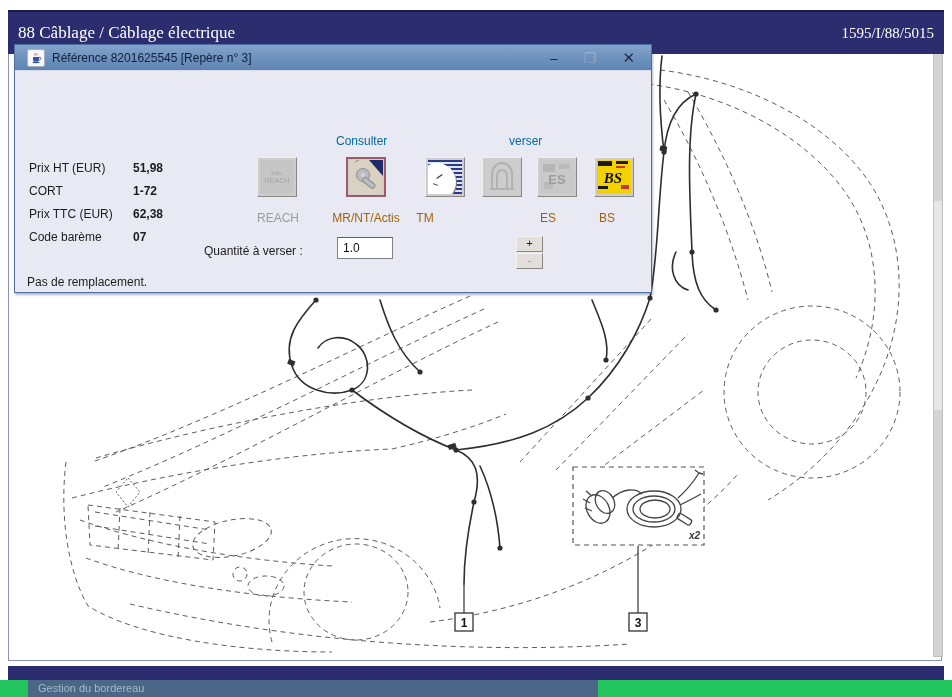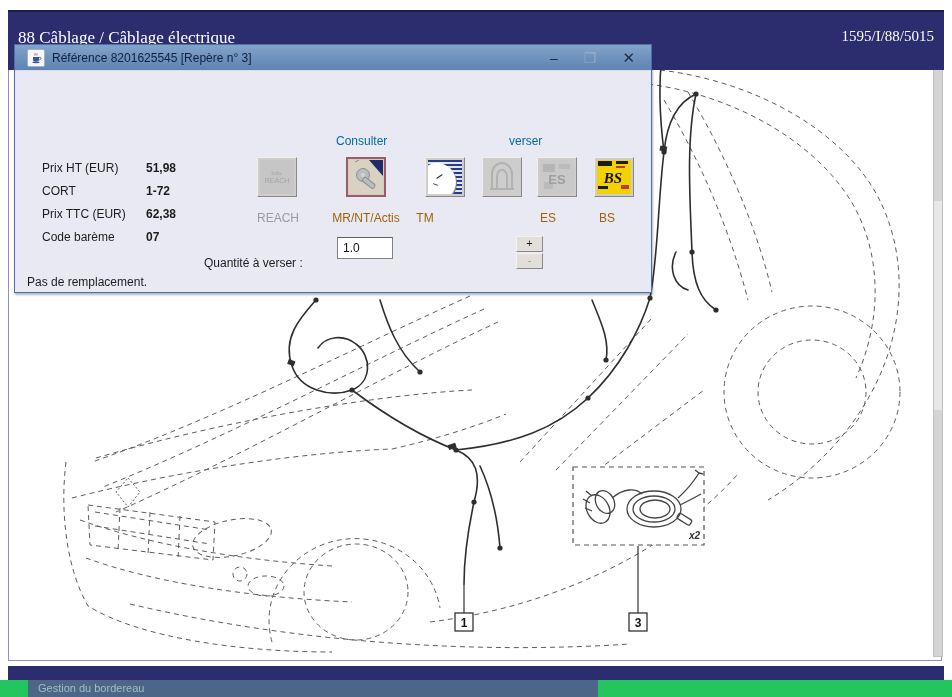--- a/index.html
+++ b/index.html
@@ -1,22 +1,22 @@
 <!DOCTYPE html>
 <html><head>
 <meta charset="utf-8">
 <style>
   html,body{margin:0;padding:0;background:#ffffff;width:952px;height:697px;overflow:hidden;
     font-family:"Liberation Sans",sans-serif;-webkit-font-smoothing:antialiased;}
   .app{position:absolute;inset:0;}
 
   
   .topbar{position:absolute;left:8px;right:8px;top:10px;height:26px;background:#2b2d6e;
-    border-top:2px solid #1b1c4e;color:#fff;display:flex;justify-content:space-between;
-    padding:16px 10px;font-family:"Liberation Serif",serif;font-size:17px;}
+    border-top:2px solid #1b1c4e;color:#fff;display:flex;align-items:center;justify-content:space-between;
+    padding:8px 10px;font-family:"Liberation Serif",serif;font-size:17px;}
   .topbar .code{font-size:15px;}
 
   
   .content{position:absolute;left:8px;top:36px;width:934px;height:625px;background:#fff;
     border:1px solid #8d93b4;border-top:2px solid #c7cde0;box-sizing:border-box;}
   svg.diagram{position:absolute;left:0;top:0;width:952px;height:697px;pointer-events:none;}
   .vscroll{position:absolute;right:9px;top:40px;bottom:40px;width:8px;background:#d4d4d4;border:1px solid #c2c2c2;}
   .vscroll .thumb{position:absolute;left:0;right:0;top:26%;height:34%;background:#e7e7e7;}
 
   
@@ -41,21 +41,21 @@
 
   .dbody{position:absolute;left:0;top:26px;right:0;bottom:0;font-size:12px;color:#1c1c1c;}
   .frow{position:absolute;left:14px;top:7px;line-height:23px;}
   .frow .lbl{display:inline-block;width:292px;}
   .frow .val{font-weight:bold;color:#111;}
   .sec{position:absolute;top:63px;font-size:12px;color:#0369a1;}
   .sec.consulter{left:321px;}
   .sec.verser{left:494px;}
 
   .prices{position:absolute;left:14px;top:86px;line-height:23px;}
-  .prices .lbl{display:inline-block;width:104px;margin-left:13px;}
+  .prices .lbl{display:inline-block;width:104px;}
   .prices .val{font-weight:bold;}
 
   .ibtn{position:absolute;top:86px;width:40px;height:40px;box-sizing:border-box;background:#cfcccb;
     border:1px solid;border-color:#f1f0ee #8a8884 #8a8884 #f1f0ee;padding:2px;cursor:pointer;}
   .ibtn.disabled{cursor:default;}
   .ibtn .inner{width:100%;height:100%;position:relative;overflow:hidden;}
   .ibtn.focused{border:2px solid #9d5a68;padding:1px;}
   .icolabel{position:absolute;top:140px;transform:translateX(-50%);font-size:12px;color:#a16207;white-space:nowrap;}
   .icolabel.gray{color:#9b9b9b;}
 
@@ -66,21 +66,21 @@
   .face-mr{background:#d9d1c1;}
   .face-tm{background:repeating-linear-gradient(180deg,#2a3a8a 0 2px,#dfe6f6 2px 4px);}
   .face-tm .pie{position:absolute;left:-10px;top:3px;width:38px;height:38px;border-radius:50%;
     background:#fff;box-shadow:1px 1px 0 #7d7d7d;}
   .face-tm .tick{position:absolute;left:8px;top:16px;width:7px;height:1px;background:#333;transform:rotate(-35deg);}
   .face-tm .tick2{position:absolute;left:5px;top:24px;width:5px;height:1px;background:#333;transform:rotate(20deg);}
   .face-bank{background:#cdcdcd;}
   .face-es{background:#c9c9c9;}
   .face-bs{background:#f2d300;}
 
-  .qty-label{position:absolute;left:189px;top:173px;margin-top:12px;}
+  .qty-label{position:absolute;left:189px;top:173px;}
   .qty-input{position:absolute;left:322px;top:166px;width:56px;height:22px;box-sizing:border-box;
     border:1px solid #7d8288;border-top-color:#5c6066;background:#fff;font-size:12px;padding:0 0 0 5px;
     font-family:"Liberation Sans",sans-serif;color:#111;}
   .stepbtn{position:absolute;left:501px;width:27px;height:16px;box-sizing:border-box;background:#e2dfda;
     border:1px solid;border-color:#f4f3f1 #8a8884 #8a8884 #f4f3f1;font-size:11px;line-height:13px;
     text-align:center;color:#222;cursor:pointer;}
   .stepbtn.minus{top:182px;color:#9a9a9a;}
   .stepbtn.plus{top:165px;}
   .note{position:absolute;left:12px;top:204px;color:#1c1c1c;}
 </style>

